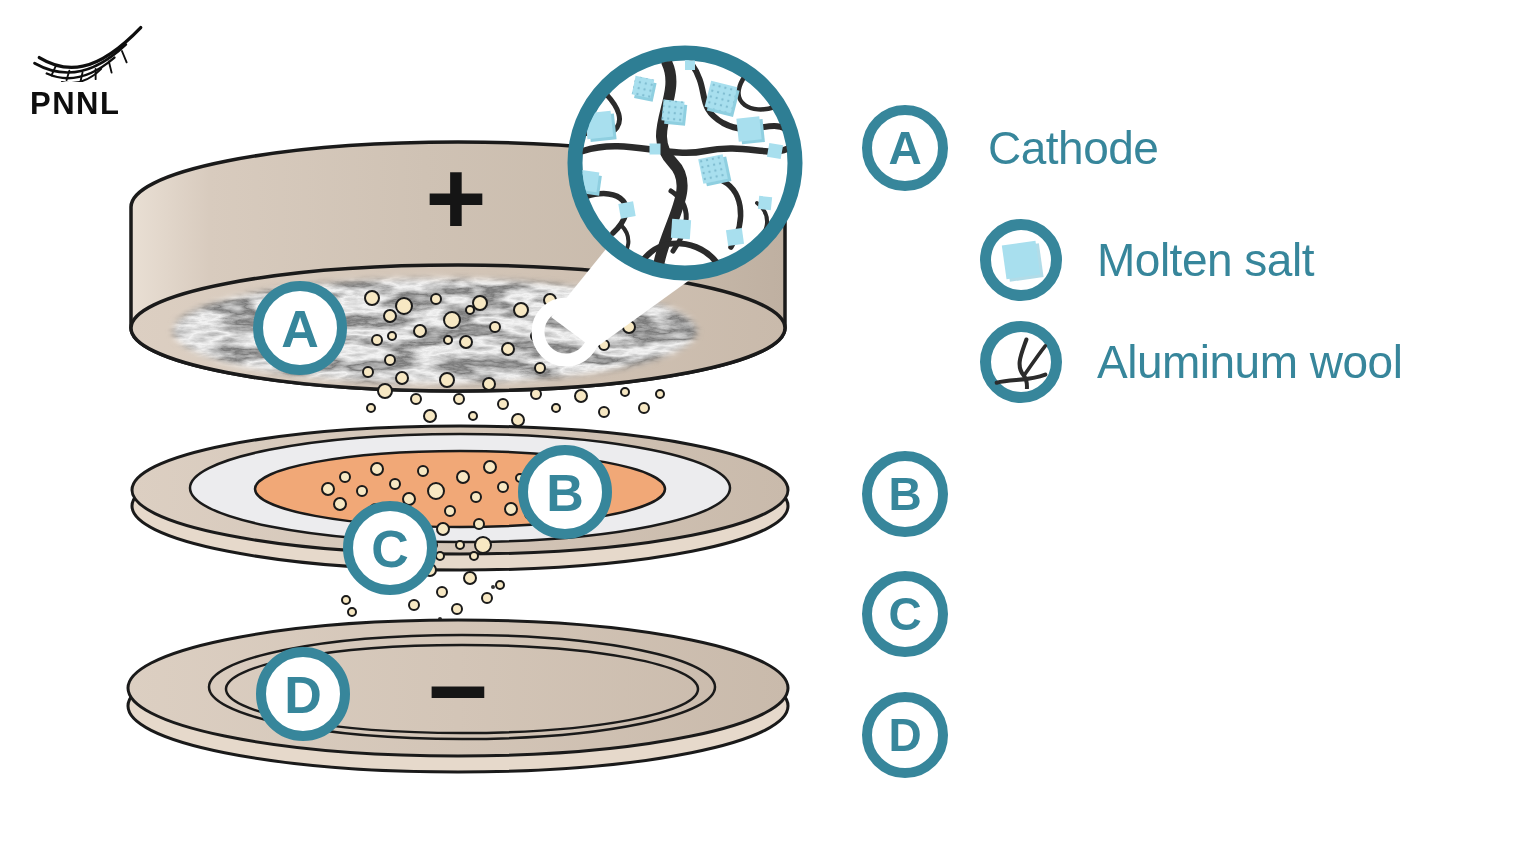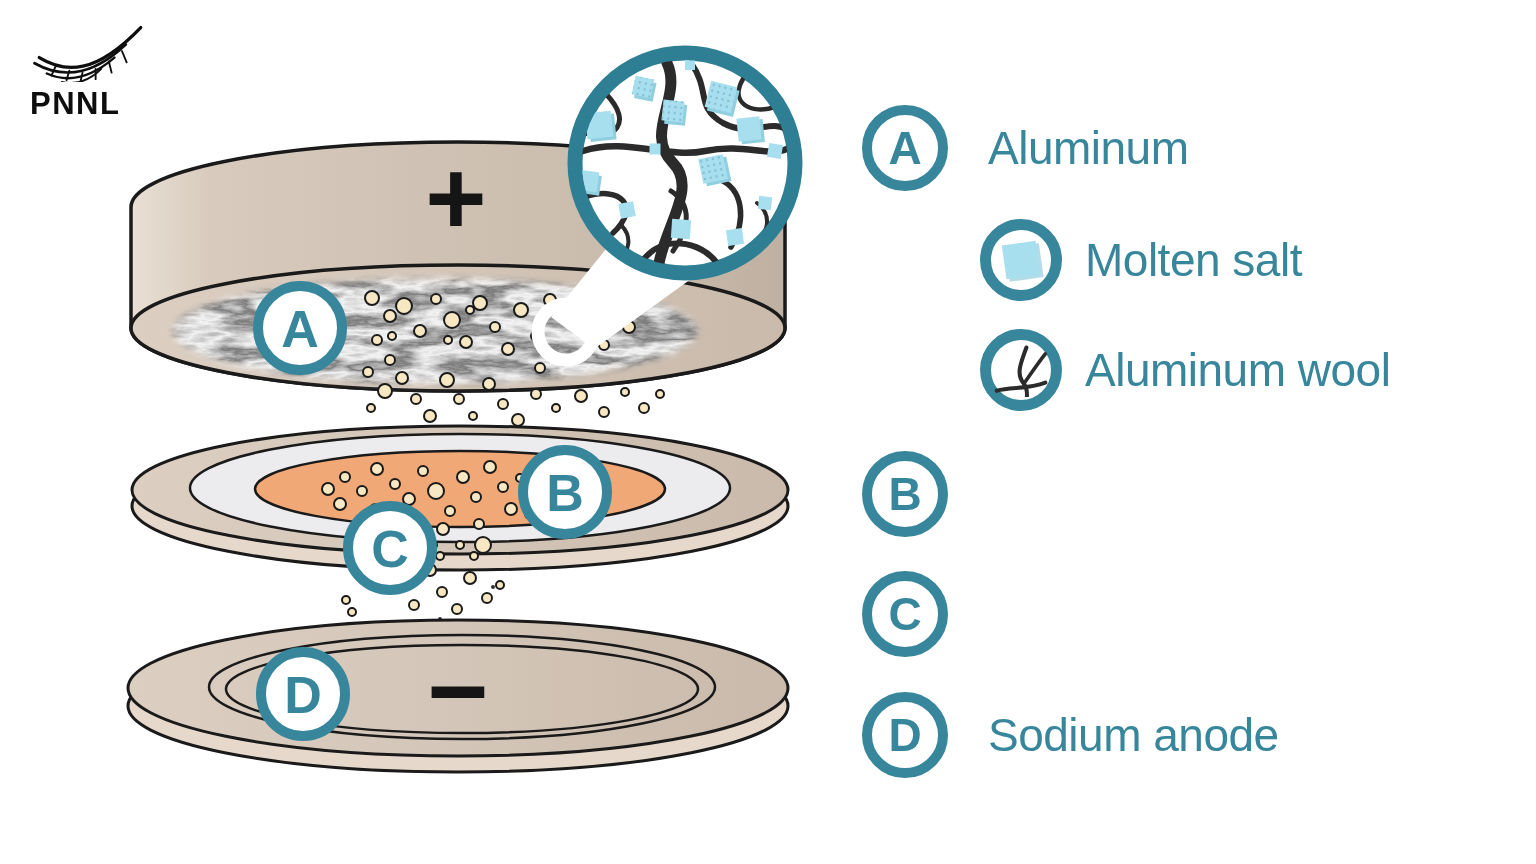--- a/index.html
+++ b/index.html
@@ -11,21 +11,21 @@
   .logo{position:absolute;left:30px;top:20px;width:140px;}
   .logo-text{font-size:31px;font-weight:800;color:#0e0e0e;letter-spacing:1.5px;margin-top:0;}
 
   
   .diagram{position:absolute;left:0;top:0;}
   svg text{font-family:"Liberation Sans",sans-serif;}
 
   
   .legend{position:absolute;left:0;top:0;width:1536px;height:864px;pointer-events:none;}
   .lrow{position:absolute;left:862px;display:flex;align-items:center;gap:40px;transform:translateY(-50%);}
-  .lrow.sub{left:980px;gap:23px;}
+  .lrow.sub{left:980px;gap:35px;}
   .badge{width:66px;height:66px;border:10px solid var(--teal);border-radius:50%;background:#fff;
          display:flex;align-items:center;justify-content:center;
          font-size:46px;font-weight:700;color:var(--teal);flex:0 0 auto;}
   .icirc{width:60px;height:60px;border:11px solid var(--teal);border-radius:50%;background:#fff;
          display:flex;align-items:center;justify-content:center;flex:0 0 auto;}
   .salt-square{width:34px;height:34px;background:#A8DFEE;transform:rotate(-8deg);
                box-shadow:3px 3px 0 rgba(127,196,216,.6);}
   .llabel{font-size:46px;font-weight:500;color:var(--teal);letter-spacing:-0.5px;white-space:nowrap;}
 </style>
 </head>
@@ -298,31 +298,31 @@
       </g>
     </g>
   </svg>
 
   <div class="legend">
 
     <div class="lrow" style="top:148px">
       <div class="badge">
         <span>A</span>
       </div>
-      <div class="llabel">Aluminum</div>
+      <div class="llabel">Cathode</div>
     </div>
 
     <div class="lrow sub" style="top:260px">
       <div class="icirc">
         <div class="salt-square"></div>
       </div>
       <div class="llabel">Molten salt</div>
     </div>
 
-    <div class="lrow sub" style="top:370px">
+    <div class="lrow sub" style="top:362px">
       <div class="icirc">
         <svg width="54" height="54" viewBox="0 0 60 60">
           <g fill="none" stroke="#2b2b2b" stroke-linecap="round">
             <path d="M 36,5 C 30,22 24,34 33,45 C 40,54 36,72 26,93" stroke-width="4.5"></path>
             <path d="M 3,53 C 20,49 40,51 57,44" stroke-width="4.5"></path>
             <path d="M 57,12 C 46,26 40,36 34,44" stroke-width="4"></path>
           </g>
         </svg>
       </div>
       <div class="llabel">Aluminum wool</div>
@@ -337,17 +337,16 @@
     <div class="lrow" style="top:614px">
       <div class="badge">
         <span>C</span>
       </div>
     </div>
 
     <div class="lrow" style="top:735px">
       <div class="badge">
         <span>D</span>
       </div>
-      <div class="llabel">Sodium anode</div>
     </div>
 
   </div>
 </div>
 
 </body></html>

